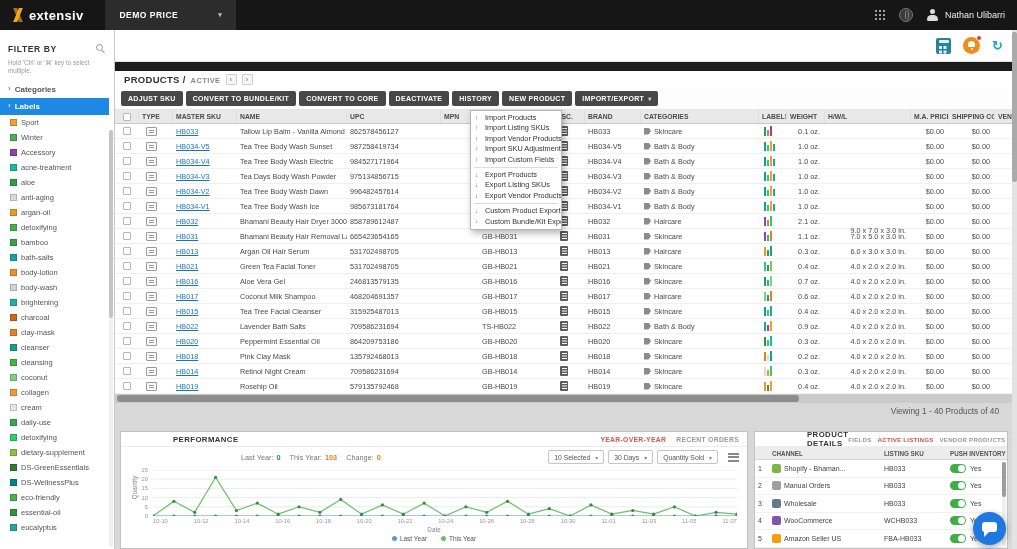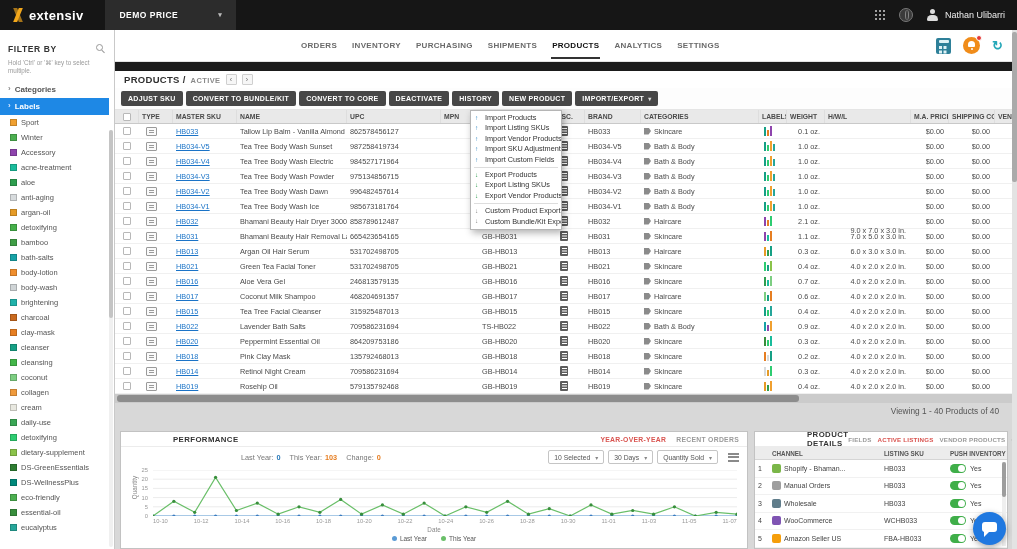--- a/index.html
+++ b/index.html
@@ -295,29 +295,20 @@
           <span class="label-swatch" style="background: rgb(38, 166, 154);"></span>
           <span>eucalyptus</span>
         </div>
       </div>
     <div class="side-scroll">
         <div class="side-thumb"></div>
       </div>
   </aside>
 
   <nav class="nav">
-    <div style="display:flex;gap:13px;" id="nav-tabs">
-        <div class="nav-tab">ORDERS</div>
-        <div class="nav-tab">INVENTORY</div>
-        <div class="nav-tab">PURCHASING</div>
-        <div class="nav-tab">SHIPMENTS</div>
-        <div class="nav-tab active">PRODUCTS</div>
-        <div class="nav-tab">ANALYTICS</div>
-        <div class="nav-tab">SETTINGS</div>
-      </div>
     <div class="nav-right">
       <span class="calc-icon"></span>
       <span class="bell-icon">
           <span class="bell-badge"></span>
         </span>
       <span class="sync-icon">↻</span>
     </div>
   </nav>
 
   <div class="black-strip"></div>
@@ -486,21 +477,21 @@
         <div class="grow">
           <div class="cell" style="width: 24px;">
             <span class="cb"></span>
           </div>
           <div class="cell" style="width: 34px;">
             <span class="type-icon"></span>
           </div>
           <div class="cell" style="width: 64px;">
             <a>HB034-V3</a>
           </div>
-          <div class="cell" style="width: 110px;">Tea Tree Body Wash Powder</div>
+          <div class="cell" style="width: 110px;">Tea Days Body Wash Powder</div>
           <div class="cell" style="width: 94px;">975134856715</div>
           <div class="cell" style="width: 38px;"></div>
           <div class="cell" style="width: 70px;"></div>
           <div class="cell" style="width: 36px;">
             <span class="desc-icon"></span>
           </div>
           <div class="cell" style="width: 56px;">HB034-V3</div>
           <div class="cell" style="width: 118px;">
             <span class="cat-icon"></span>
             <span>Bath &amp; Body</span>

